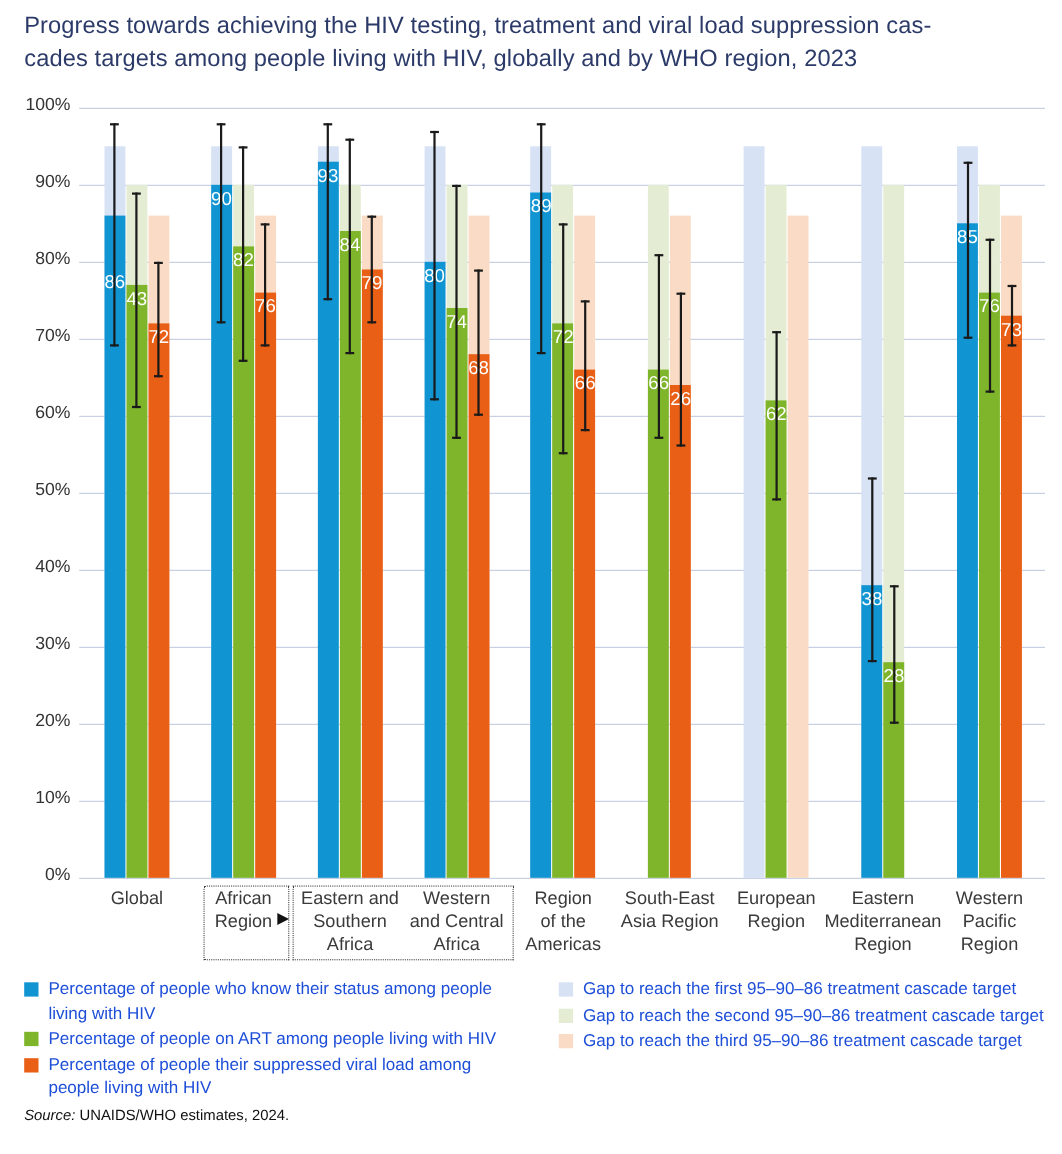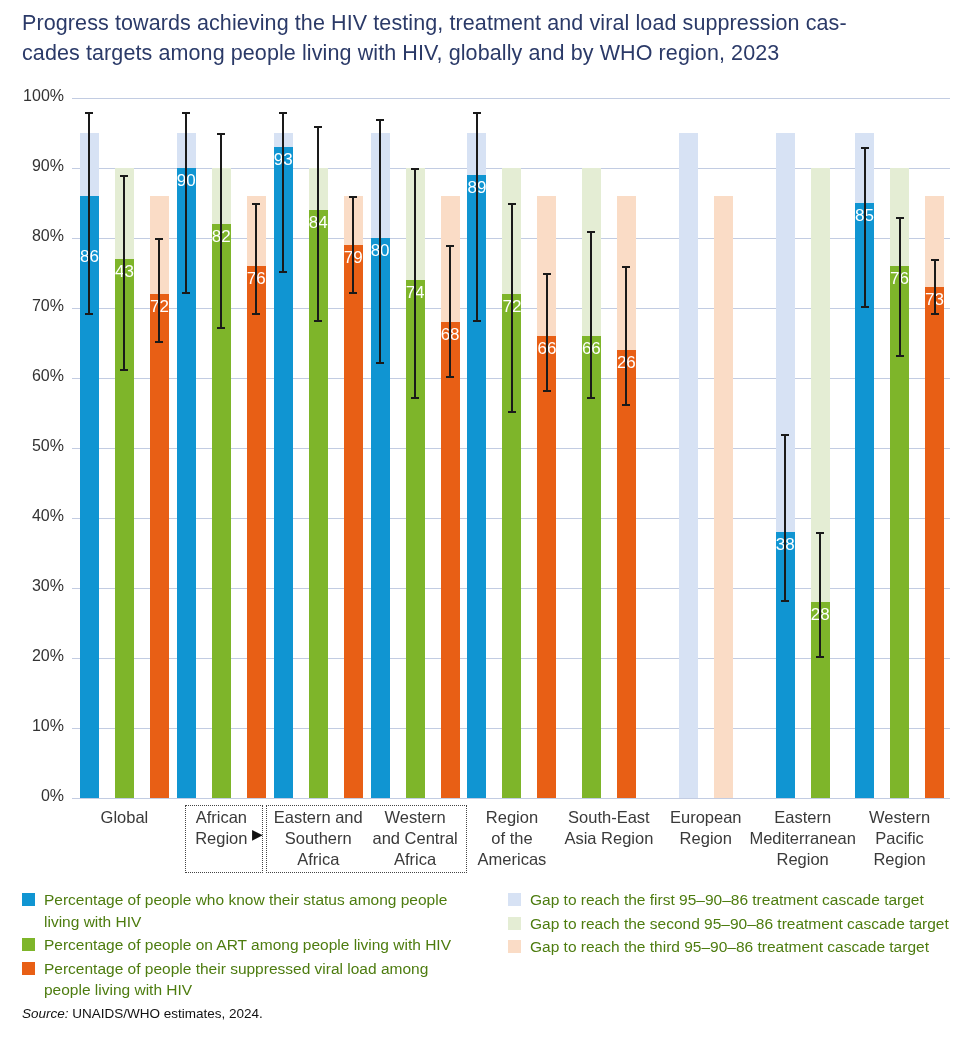--- a/index.html
+++ b/index.html
@@ -13,21 +13,21 @@
     color:#2b3a68; white-space:pre-line; letter-spacing:.1px;
   }
 
   
   #gridline-layer { position:absolute; left:72px; top:98px; width:878px; height:700px; }
   .gridline { position:absolute; left:0; width:100%; height:1px; background:#c2cce2; }
   #ytick-layer { position:absolute; left:0; top:98px; width:64px; height:700px; }
   .ytick { position:absolute; right:0; width:64px; height:22px; font-size:16px; color:#333; text-align:right; }
 
   #plot { position:absolute; left:76px; top:98px; width:872px; height:700px; }
-  .group { position:absolute; bottom:0; height:700px; display:flex; align-items:flex-end; gap:16px; justify-content:center; }
+  .group { position:absolute; bottom:0; height:700px; display:flex; align-items:flex-end; gap:1px; justify-content:center; }
   .col { position:relative; width:19px; height:700px; }
   .gap-bar { position:absolute; bottom:0; left:0; width:100%; }
   .val-bar { position:absolute; bottom:0; left:0; width:100%; }
   .bar-label { position:absolute; left:50%; width:30px; margin-left:-15px; text-align:center;
                color:#fff; font-size:17px; }
   .whisker { position:absolute; left:50%; width:2px; margin-left:-1px; background:#1a1a1a; }
   .whisker::before, .whisker::after { content:""; position:absolute; left:-3px; width:8px; height:2px; background:#1a1a1a; }
   .whisker::before { top:0; }
   .whisker::after { bottom:0; }
 
@@ -38,21 +38,21 @@
   #annot-box-1 { left:185px; top:805px; width:78px; height:68px; }
   #annot-box-2 { left:266px; top:805px; width:201px; height:68px; }
   #region-arrow { position:absolute; left:252px; top:825px; font-size:14px; color:#111; line-height:18px; }
 
   
   .legend-col { position:absolute; display:flex; flex-direction:column; gap:2px; }
   #legend-left { left:22px; top:889px; width:470px; }
   #legend-right { left:508px; top:889px; width:452px; }
   .legend-item { display:flex; align-items:flex-start; }
   .swatch { flex:0 0 13px; width:13px; height:13px; margin-top:4px; margin-right:9px; }
-  .legend-text { font-size:15.5px; line-height:21.5px; color:#4d7c0f; max-width:432px; }
+  .legend-text { font-size:15.5px; line-height:21.5px; color:#1d4ed8; max-width:432px; }
   #legend-right .legend-text { white-space:nowrap; }
 
   #source-line { position:absolute; left:22px; top:1006px; font-size:13.5px; color:#111; }
   #source-line .src-label { font-style:italic; }
 </style>
 </head>
 <body>
 
 <div id="canvas">
 
@@ -198,20 +198,26 @@
           <div class="val-bar" style="height: 448px; background: rgb(232, 95, 21);"></div>
           <div class="bar-label" style="top: 255px;">26</div>
           <div class="whisker" style="bottom: 392px; height: 140px;"></div>
         </div>
       </div>
       <div class="group" style="left: 581.333px; width: 96.8889px;">
         <div class="col">
           <div class="gap-bar" style="height: 665px; background: rgb(215, 226, 244);"></div>
         </div>
         <div class="col">
+          <div class="gap-bar" style="height: 630px; background: rgb(228, 237, 212);"></div>
+          <div class="val-bar" style="height: 434px; background: rgb(126, 181, 42);"></div>
+          <div class="bar-label" style="top: 269px;">62</div>
+          <div class="whisker" style="bottom: 343px; height: 154px;"></div>
+        </div>
+        <div class="col">
           <div class="gap-bar" style="height: 602px; background: rgb(250, 220, 198);"></div>
         </div>
       </div>
       <div class="group" style="left: 678.222px; width: 96.8889px;">
         <div class="col">
           <div class="gap-bar" style="height: 665px; background: rgb(215, 226, 244);"></div>
           <div class="val-bar" style="height: 266px; background: rgb(16, 149, 210);"></div>
           <div class="bar-label" style="top: 437px;">38</div>
           <div class="whisker" style="bottom: 196px; height: 168px;"></div>
         </div>

